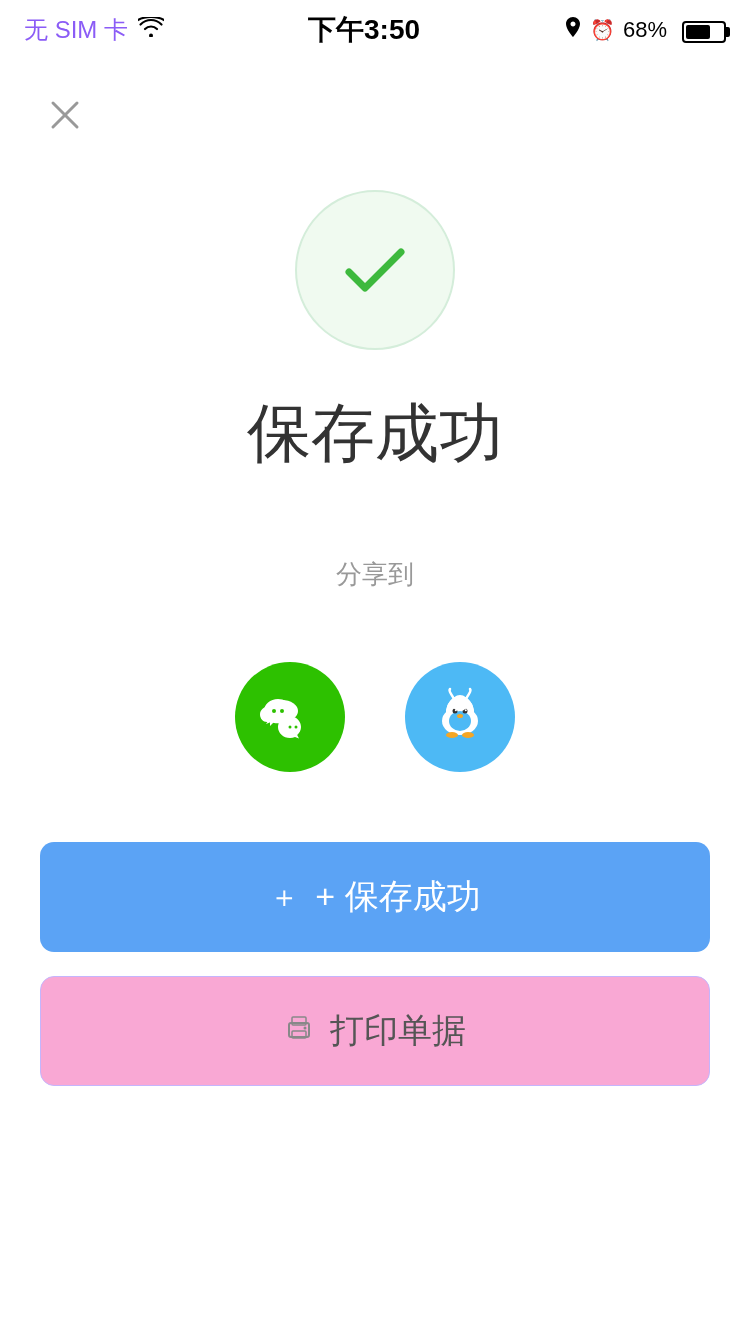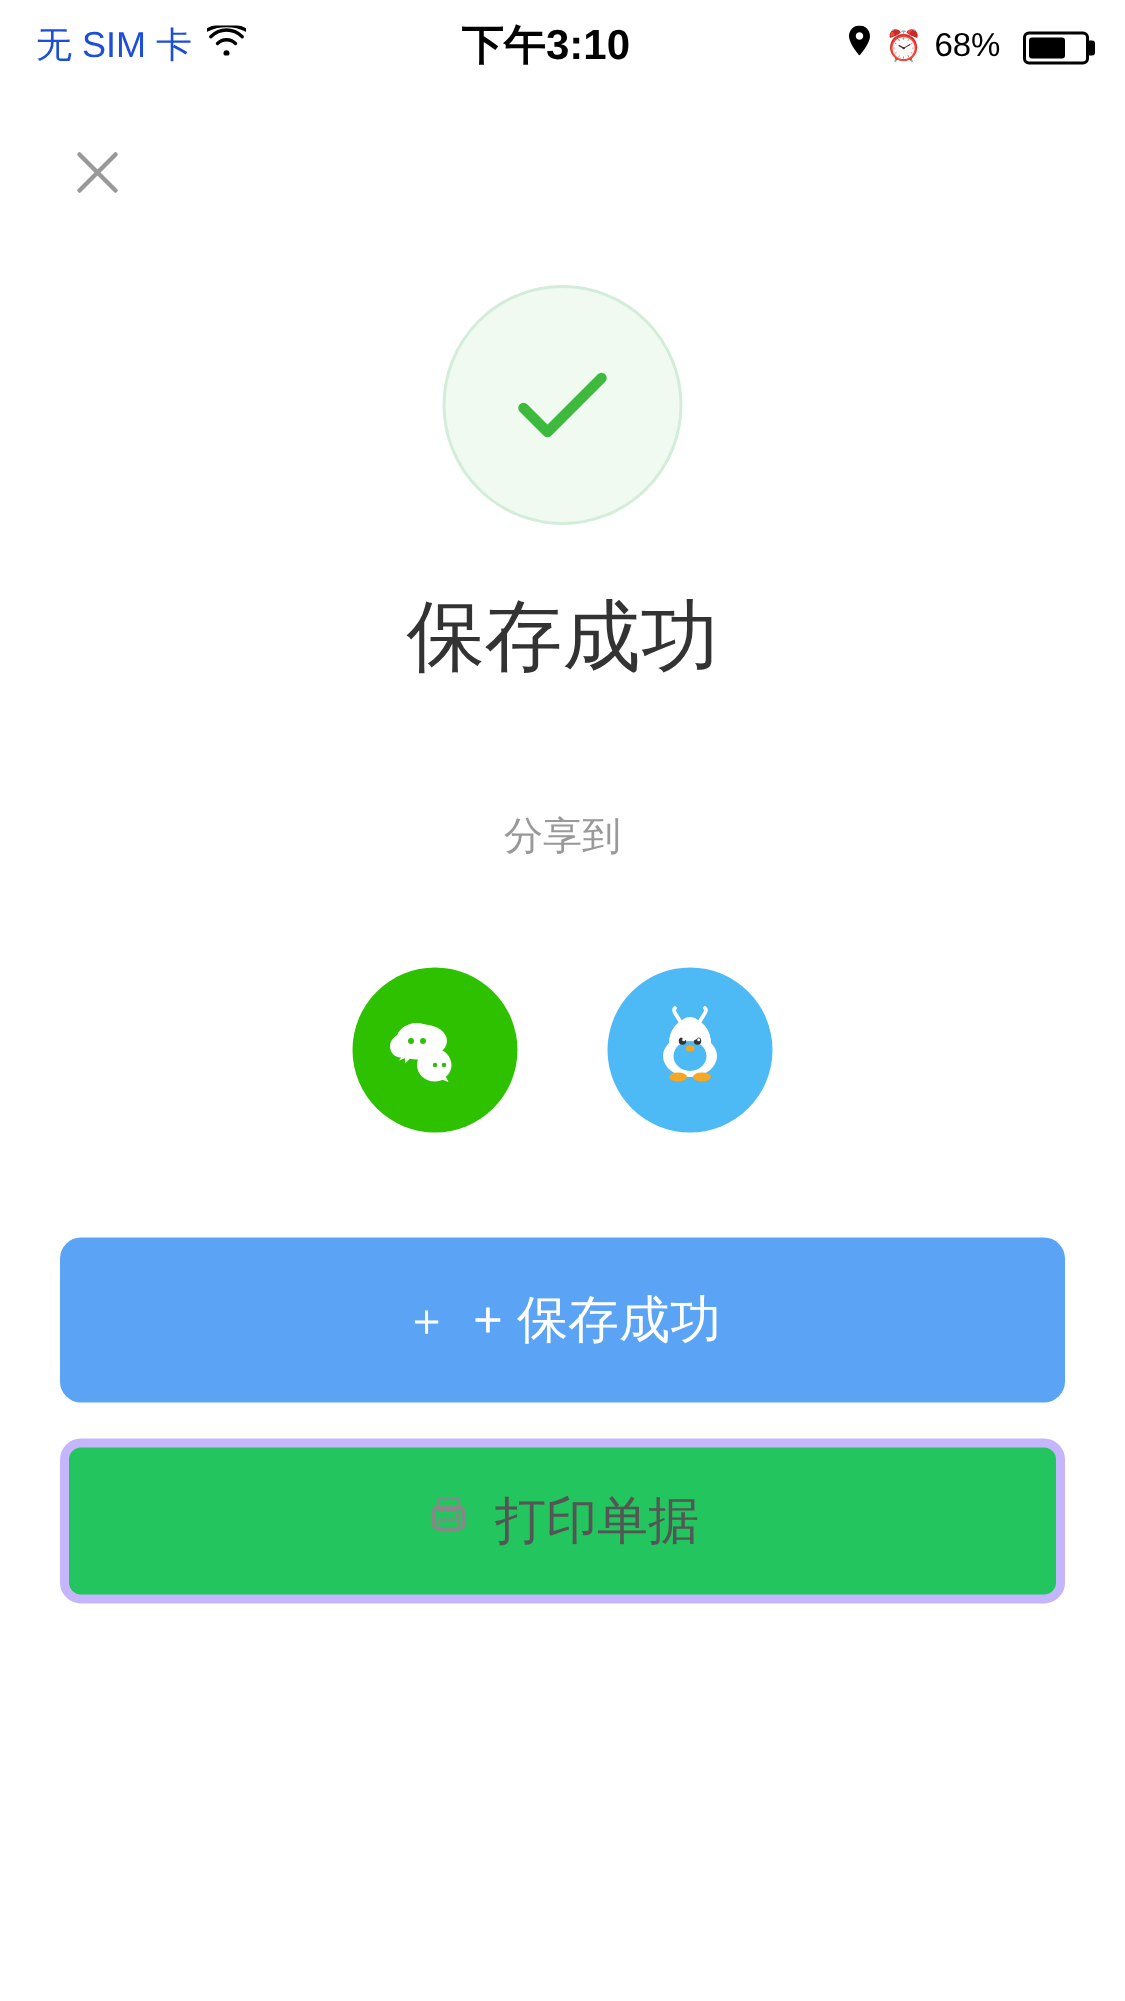--- a/index.html
+++ b/index.html
@@ -23,21 +23,21 @@
       align-items: center;
       justify-content: space-between;
       padding: 0 24px;
       flex-shrink: 0;
     }
     .status-left {
       display: flex;
       align-items: center;
       gap: 10px;
       font-size: 24px;
-      color: #1d4ed8;
+      color: #8b5cf6;
       font-weight: 500;
     }
     .wifi-icon {
       font-size: 22px;
     }
     .status-center {
       font-size: 28px;
       font-weight: 600;
       color: #000;
     }
@@ -125,21 +125,21 @@
       margin-bottom: 40px;
       margin-top: 20px;
     }
     .checkmark {
       width: 80px;
       height: 80px;
     }
 
     
     .success-title {
-      font-size: 52px;
+      font-size: 64px;
       font-weight: 500;
       color: #333;
       margin-bottom: 60px;
     }
 
     
     .share-divider {
       width: 100%;
       display: flex;
       align-items: center;
@@ -198,22 +198,22 @@
       color: #fff;
       display: flex;
       align-items: center;
       justify-content: center;
       gap: 16px;
       cursor: pointer;
     }
     .btn-secondary {
       width: 100%;
       height: 110px;
-      background: #22c55e;
-      border: 6px solid #c4b5fd;
+      background: #f9a8d4;
+      border: 1px solid #c4b5fd;
       border-radius: 14px;
       font-size: 34px;
       color: #555;
       display: flex;
       align-items: center;
       justify-content: center;
       gap: 16px;
       cursor: pointer;
     }
     .btn-icon {
@@ -229,21 +229,21 @@
     <span>无 SIM 卡</span>
     <span class="wifi-icon">
       <svg width="26" height="20" viewBox="0 0 26 20" fill="none">
         <path d="M13 16.5a2 2 0 1 1 0 4 2 2 0 0 1 0-4z" fill="#000"></path>
         <path d="M7 12c1.5-1.5 3.7-2.5 6-2.5s4.5 1 6 2.5" stroke="#000" stroke-width="2.2" stroke-linecap="round" fill="none"></path>
         <path d="M2.5 7.5C5.2 4.8 9 3 13 3s7.8 1.8 10.5 4.5" stroke="#000" stroke-width="2.2" stroke-linecap="round" fill="none"></path>
         <path d="M0 3C3.5 1.1 8 0 13 0s9.5 1.1 13 3" stroke="#000" stroke-width="2.2" stroke-linecap="round" fill="none"></path>
       </svg>
     </span>
   </div>
-  <div class="status-center">下午3:10</div>
+  <div class="status-center">下午3:50</div>
   <div class="status-right">
     <span>
       <svg width="18" height="20" viewBox="0 0 18 20" fill="#000">
           <path d="M9 0C5.13 0 2 3.13 2 7c0 5.25 7 13 7 13s7-7.75 7-13c0-3.87-3.13-7-7-7zm0 9.5C7.62 9.5 6.5 8.38 6.5 7S7.62 4.5 9 4.5 11.5 5.62 11.5 7 10.38 9.5 9 9.5z"></path>
         </svg>
     </span>
     <span style="font-size:20px;">⏰</span>
     <div class="battery-container">
       <span class="battery-text">68%</span>
       <div class="battery-icon">

